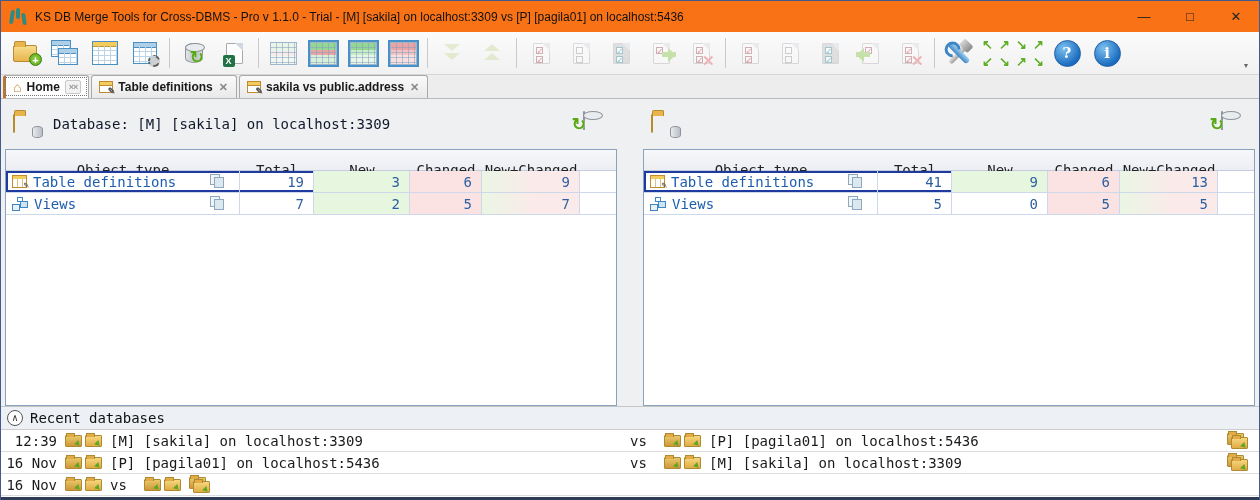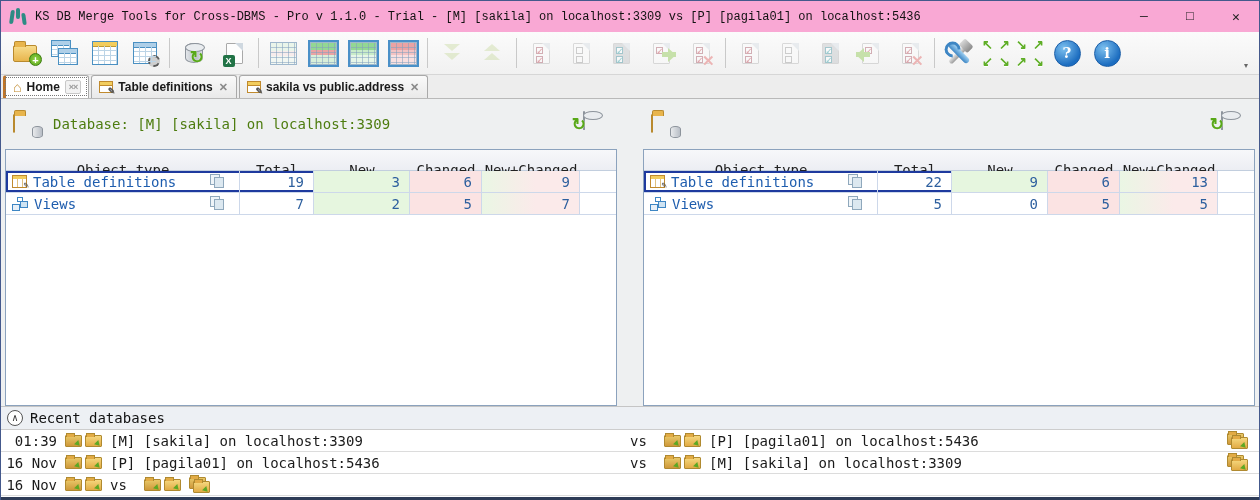--- a/index.html
+++ b/index.html
@@ -1,20 +1,20 @@
 <!DOCTYPE html>
 <html><head>
 <meta charset="utf-8">
 <style>
   * { margin:0; padding:0; box-sizing:border-box; }
   html,body { width:1260px; height:500px; font-family:"Liberation Sans", sans-serif; background:#fff; }
   .window { width:1260px; height:500px; border:1px solid #44598c; border-bottom:none; display:flex; flex-direction:column; background:#f0f0f0; }
 
   
-  .titlebar { height:31px; background:#f9a8d4; display:flex; align-items:center; flex:0 0 31px;font-family:Liberation Mono, monospace; }
+  .titlebar { height:31px; background:#f97316; display:flex; align-items:center; flex:0 0 31px; }
   .app-icon { width:18px; height:18px; margin:0 8px 0 8px; position:relative; flex:0 0 18px; }
   .app-icon i { position:absolute; background:#2e8b84; }
   .app-icon .b1 { left:1px; top:2px; width:4px; height:14px; border-radius:2px; transform:skewX(-8deg); }
   .app-icon .b2 { left:7px; top:0; width:4px; height:11px; border-radius:2px; }
   .app-icon .b3 { left:13px; top:5px; width:4px; height:12px; border-radius:2px; transform:skewX(8deg); }
   .title-text { font-size:12px; color:#111; white-space:nowrap; }
   .win-controls { margin-left:auto; display:flex; height:100%; }
   .win-btn { width:46px; height:100%; display:flex; align-items:center; justify-content:center; font-size:13px; color:#222; cursor:default; }
 
   
@@ -84,21 +84,21 @@
   .tabtbl { width:14px; height:12px; background:#fff; border:1px solid #c08a2e; position:relative; }
   .tabtbl::before { content:""; position:absolute; left:0; right:0; top:0; height:3px; background:#f2cd5e; border-bottom:1px solid #c08a2e; }
   .tabtbl::after { content:"✎"; position:absolute; right:-3px; bottom:-4px; font-size:9px; color:#555; }
   .closeall { font-size:9px; color:#9a9a9a; letter-spacing:-1px; border:1px solid #c8c8c8; background:#f2f2f2; border-radius:2px; padding:0 3px; line-height:12px; }
 
   
   .content { flex:1; background:#eef0f1; display:flex; flex-direction:column; }
   .panels { height:307px; display:flex; padding:0 4px; gap:26px; }
   .panel { flex:1; display:flex; flex-direction:column; }
   .db-header { height:50px; display:flex; align-items:center; gap:14px; padding:0 10px 0 8px; }
-  .db-header .txt { font-family:"DejaVu Sans Mono", monospace; font-size:14px; color:#4d7c0f; white-space:nowrap; }
+  .db-header .txt { font-family:"DejaVu Sans Mono", monospace; font-size:14px; color:#0f172a; white-space:nowrap; }
   .fol-db { position:relative; width:26px; height:19px; }
   .fol-db .folder { width:24px; height:17px; }
   .fol-db .dbc { position:absolute; right:-4px; bottom:-4px; width:11px; height:12px; background:linear-gradient(90deg,#e8eaec,#b8bec6); border:1px solid #8d949c; border-radius:5px/3px; }
   .refresh-db { margin-left:auto; position:relative; width:24px; height:24px; }
   .refresh-db .cyl { width:15px; height:18px; }
   .grid { flex:1; background:#fff; border:1px solid #8ba2bd; display:flex; flex-direction:column; font-family:"DejaVu Sans Mono", monospace; font-size:14px; overflow:hidden; }
   .ghead { display:flex; height:21px; background:linear-gradient(#f7f8fa,#eceef3); border-bottom:1px solid #c2cede; color:#222; }
   .ghead .hc { display:flex; align-items:center; justify-content:center;margin-top:20px; }
   .grow { display:flex; height:22px; border-bottom:1px solid #cdd8ea; background:#fff; }
   .rowmain { display:flex; flex:0 0 574px; }
@@ -407,21 +407,21 @@
               <span class="cell c-name">
                   <span class="ic-tdef"></span>
                   <span class="objlink">Table definitions</span>
                 </span>
               <span class="cell c-copy">
                   <span class="ic-copy">
                     <i class="p1"></i>
                     <i class="p2"></i>
                   </span>
                 </span>
-              <span class="cell c-num c-total">22</span>
+              <span class="cell c-num c-total">41</span>
               <span class="cell c-num c-new">9</span>
               <span class="cell c-num c-chg">6</span>
               <span class="cell c-num c-nc">13</span>
             </span>
             <span class="c-empty"></span>
           </div>
           <div class="grow">
             <span class="rowmain">
               <span class="cell c-name">
                   <span class="ic-views">
@@ -448,21 +448,21 @@
       </div>
     </div>
 
     <div class="recent-hdr">
       <span class="collapse-btn">∧</span>
       <span>Recent databases</span>
     </div>
     <div class="recent-rows">
 
       <div class="rrow">
-        <span class="rtime">01:39</span>
+        <span class="rtime">12:39</span>
         <span class="ricons">
             <span class="minifol d"></span>
             <span class="minifol"></span>
           </span>
         <span class="rtext-l">[M] [sakila] on localhost:3309</span>
         <span class="rvs">vs</span>
         <span class="ricons">
             <span class="minifol d"></span>
             <span class="minifol"></span>
           </span>

